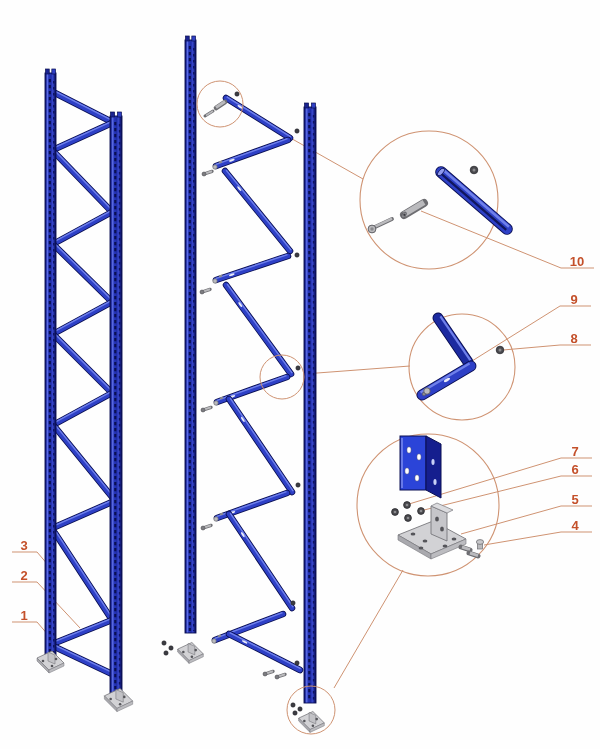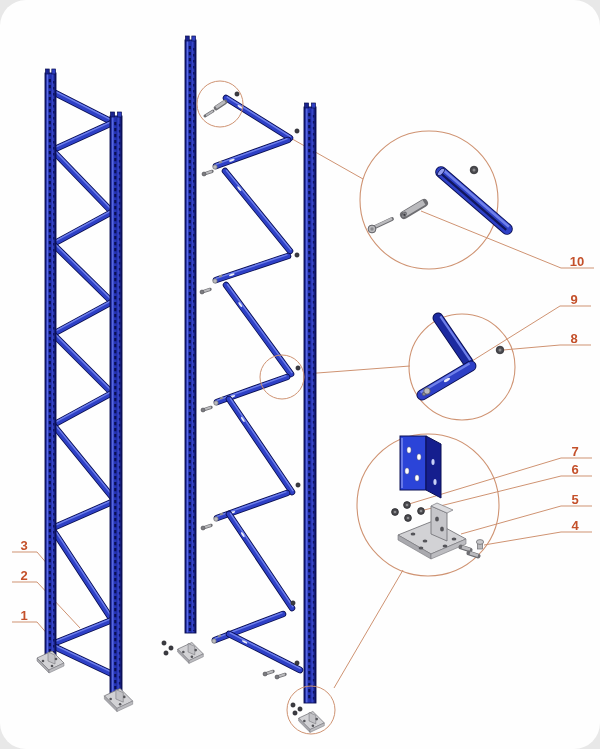--- a/index.html
+++ b/index.html
@@ -1,17 +1,17 @@
 <!DOCTYPE html>
 <html><head>
 <meta charset="utf-8">
 <style>
   html,body{margin:0;padding:0;background:#e8e8e8;}
   .page{position:relative;width:600px;height:749px;background:#fefefe;overflow:hidden;
-        font-family:"Liberation Sans",sans-serif;border-radius:26px;}
+        font-family:"Liberation Sans",sans-serif;}
   svg{position:absolute;left:0;top:0;}
   .lbl{font-family:"Liberation Sans",sans-serif;font-size:13px;font-weight:bold;}
 </style>
 </head>
 <body>
 
 <div class="page">
   <svg width="600" height="749" viewBox="0 0 600 749">
     <defs>
       <linearGradient id="gUp" x1="0" y1="0" x2="1" y2="0">

